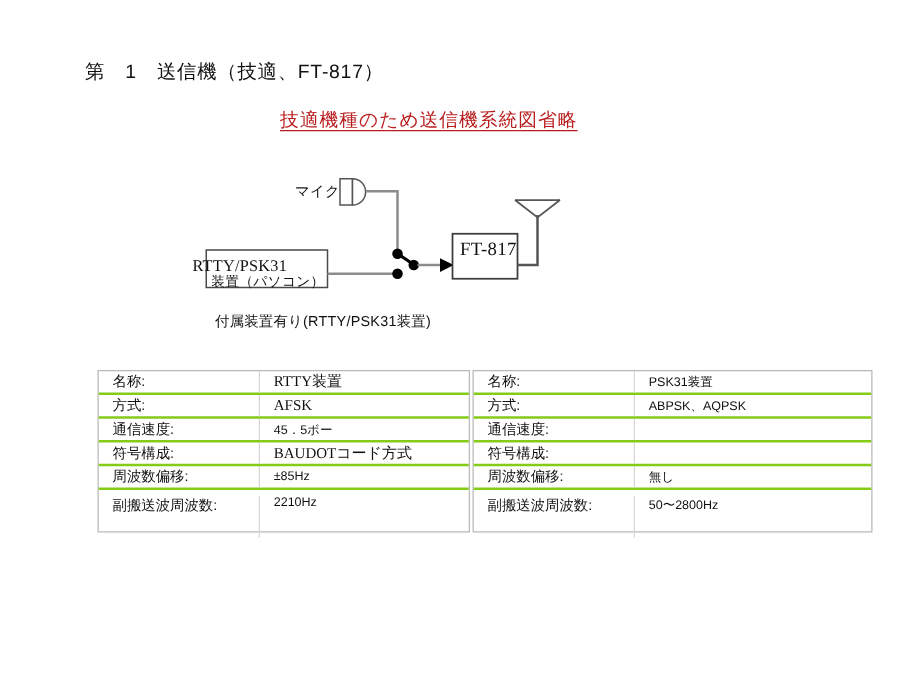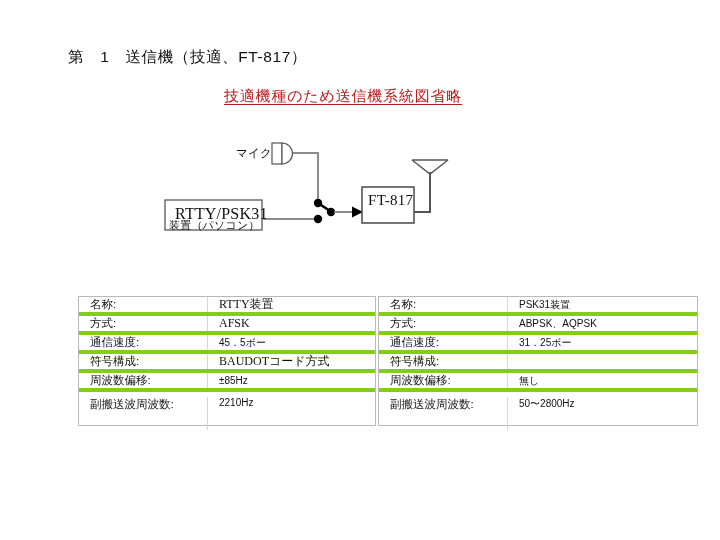--- a/index.html
+++ b/index.html
@@ -55,39 +55,39 @@
 
   .dgm-label {
     position: absolute;
     font-size: 11.5px;
     color: #111;
     white-space: pre;
     letter-spacing: 0.2px;
   }
   .mic-label   { left: 236px; top: 146px; font-size: 11.5px; text-align: right; }
   .ft-label    { left: 368px; top: 192px; font-size: 15px; font-family: "Liberation Serif","DejaVu Serif",serif; letter-spacing: 0.3px; }
-  .rtty-line1  { left: 175px; top: 205px; font-size: 16px; font-family: "Liberation Serif","DejaVu Serif",serif; }
+  .rtty-line1  { left: 154px; top: 205px; font-size: 13px; font-family: "Liberation Serif","DejaVu Serif",serif; }
   .rtty-line2  { left: 169px; top: 218px; font-size: 11px; }
   .attach-note { left: 172px; top: 250px; font-size: 11.5px; }
 
   
   .spec-table {
     position: absolute;
     border: 1px solid #b9b9b9;
     box-sizing: border-box;
     background: #fff;
   }
   .spec-table.left  { left: 78px;  top: 296px; width: 298px; height: 130px; }
   .spec-table.right { left: 378px; top: 296px; width: 320px; height: 130px; }
 
   .spec-row {
     display: flex;
     align-items: flex-start;
     height: 19px;
-    border-bottom: 4px solid #84cc16;
+    border-bottom: 2px solid #84cc16;
     box-sizing: border-box;
   }
   .spec-row.last {
     height: 38px;
     align-items: flex-start;
     padding-top: 5px;
     border-bottom: none;
   }
 
   .spec-key {
@@ -174,20 +174,21 @@
     </svg>
 
     <div class="dgm-label mic-label">マイク</div>
 
     <div class="dgm-label ft-label">FT-817</div>
 
     <div class="dgm-label rtty-line1">RTTY/PSK31</div>
 
     <div class="dgm-label rtty-line2">装置（パソコン）</div>
 
+    <div class="dgm-label attach-note">付属装置有り(RTTY/PSK31装置)</div>
   </div>
 
   <div class="spec-table left">
     <div class="spec-row">
       <div class="spec-key">名称:</div>
       <div class="spec-val serifval">RTTY装置</div>
     </div>
     <div class="spec-row">
       <div class="spec-key">方式:</div>
       <div class="spec-val serifval">AFSK</div>
@@ -214,21 +215,20 @@
     <div class="spec-row">
       <div class="spec-key">名称:</div>
       <div class="spec-val">PSK31装置</div>
     </div>
     <div class="spec-row">
       <div class="spec-key">方式:</div>
       <div class="spec-val">ABPSK、AQPSK</div>
     </div>
     <div class="spec-row">
       <div class="spec-key">通信速度:</div>
-      <div class="spec-val">31．25ボー</div>
     </div>
     <div class="spec-row">
       <div class="spec-key">符号構成:</div>
     </div>
     <div class="spec-row">
       <div class="spec-key">周波数偏移:</div>
       <div class="spec-val">無し</div>
     </div>
     <div class="spec-row last">
       <div class="spec-key">副搬送波周波数:</div>

